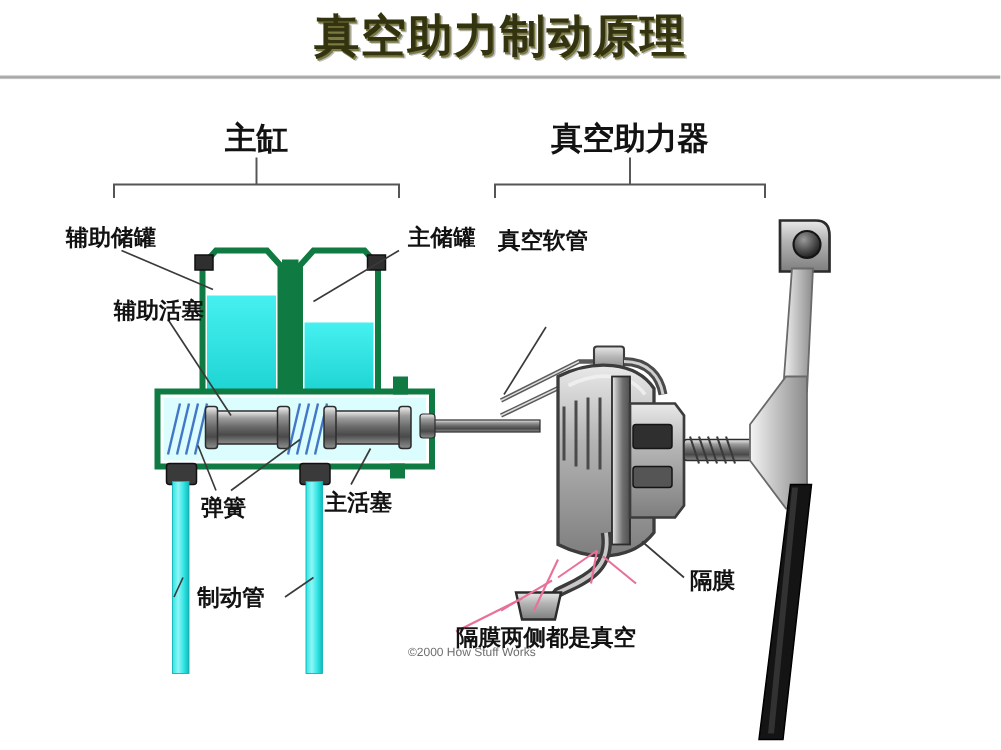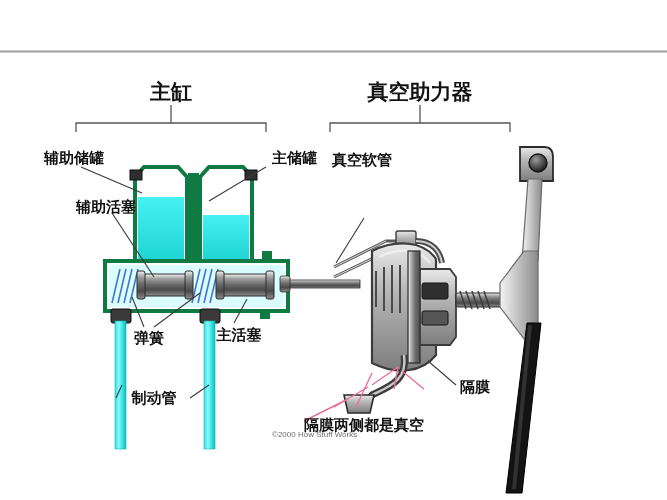--- a/index.html
+++ b/index.html
@@ -43,20 +43,23 @@
   .copy{font-size:8px;fill:#6e6e6e;font-family:"Liberation Sans",sans-serif;}
   .leader{stroke:#3a3a3a;stroke-width:1.1;fill:none;}
   .bracket{stroke:#555;stroke-width:1.3;fill:none;}
   .arrowpink{stroke:#e8709a;stroke-width:1.4;fill:none;}
 </style>
 </head>
 <body>
 
 <div id="page">
 
+  <div class="header">
+    <div class="title">真空助力制动原理</div>
+  </div>
   <div class="divider"></div>
 
   <div class="canvas">
   <svg class="diagram" viewBox="0 0 667 445" xmlns="http://www.w3.org/2000/svg">
     <defs>
       <linearGradient id="gMetalH" x1="0" y1="0" x2="0" y2="1">
         <stop offset="0%" stop-color="#f2f2f2"></stop>
         <stop offset="22%" stop-color="#9d9d9d"></stop>
         <stop offset="48%" stop-color="#6a6a6a"></stop>
         <stop offset="72%" stop-color="#4a4a4a"></stop>

